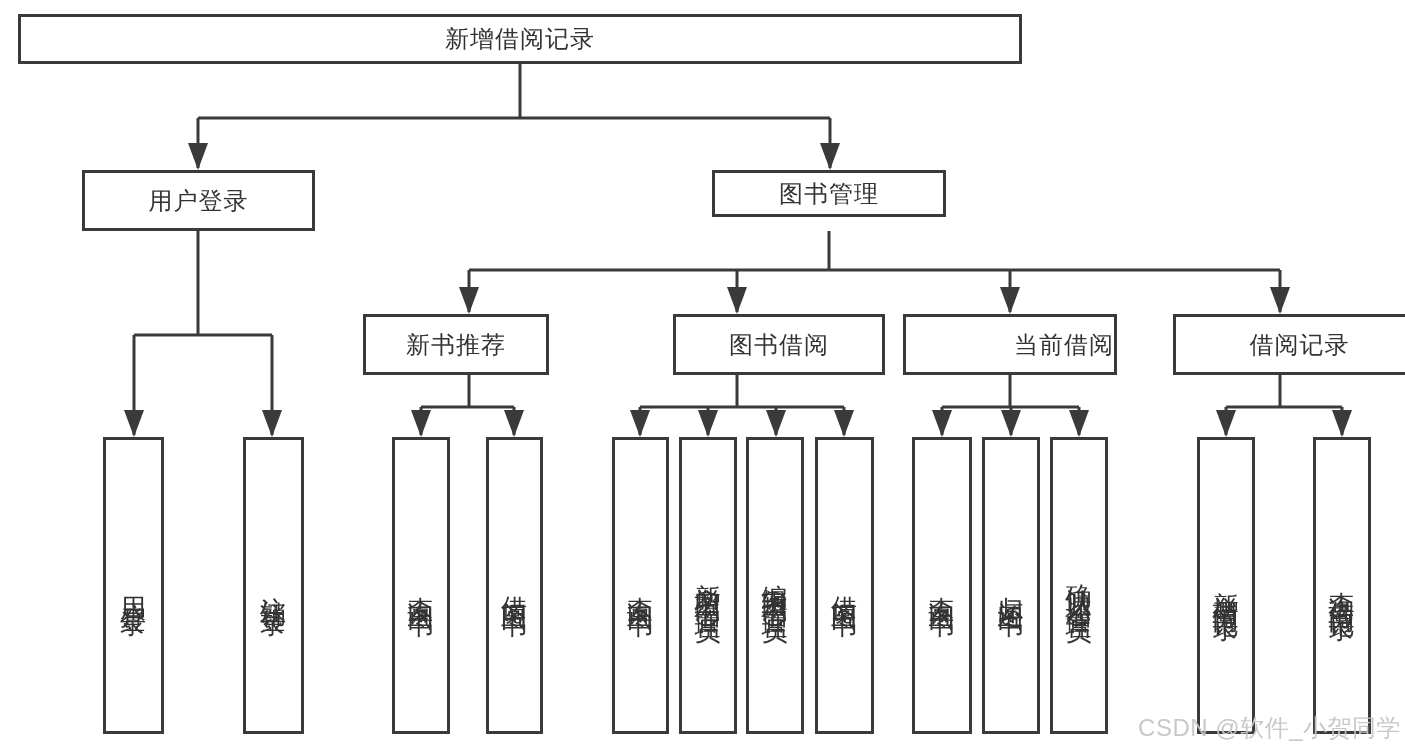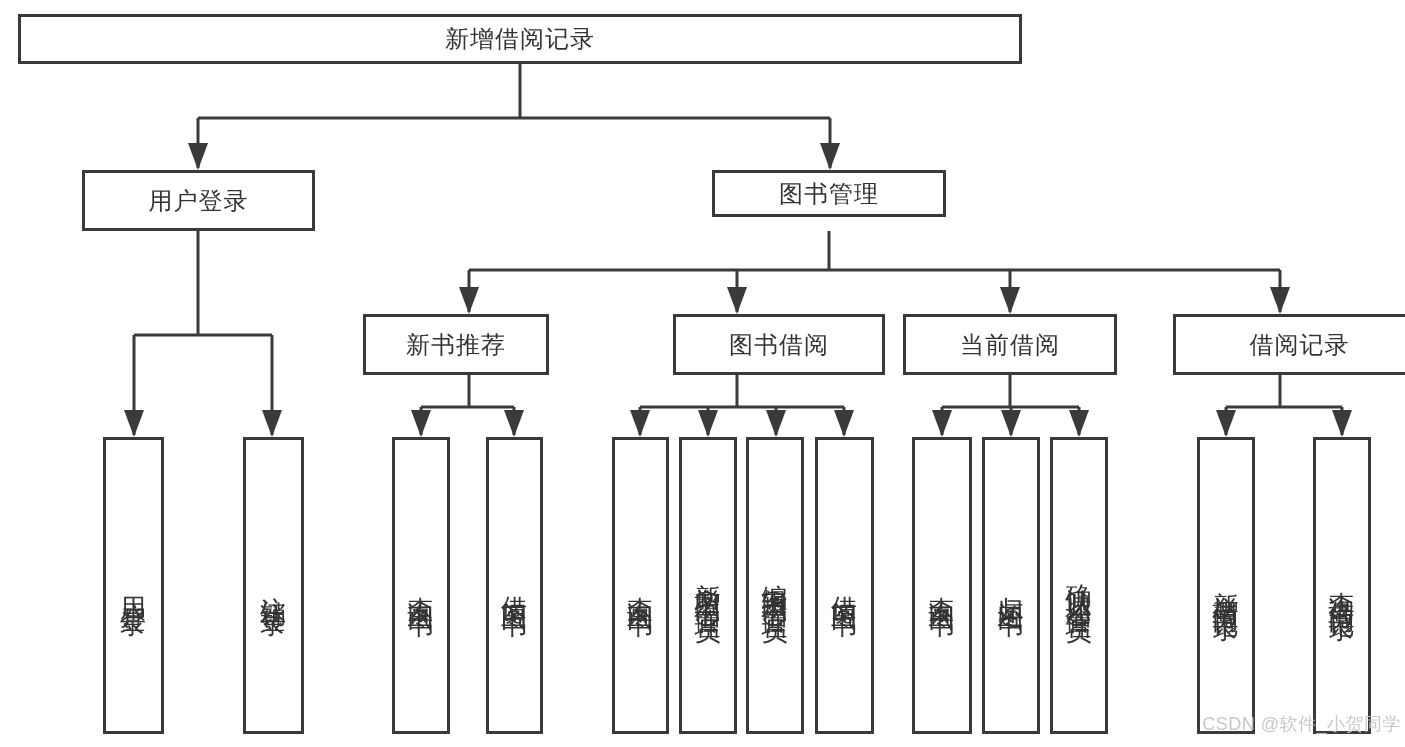--- a/index.html
+++ b/index.html
@@ -24,22 +24,22 @@
   .node.v{font-size:26px;}
   .node.v .vtext{
     writing-mode:vertical-rl;
     text-orientation:mixed;
     letter-spacing:5px;
     line-height:1;
     white-space:nowrap;
   }
   #watermark{
     position:absolute;
-    right:4px;bottom:11px;
-    font-size:18px;
+    right:4px;bottom:3px;
+    font-size:24px;
     color:rgba(197,197,197,0.95);
     letter-spacing:0.5px;
     z-index:5;
     white-space:nowrap;
   }
 </style>
 </head>
 <body>
 
 <div id="canvas">
@@ -94,21 +94,21 @@
   <div class="node h" style="left:712px;top:170px;width:234px;height:47px;">
     <span>图书管理</span>
   </div>
 
   <div class="node h" style="left:363px;top:314px;width:186px;height:61px;">
     <span>新书推荐</span>
   </div>
   <div class="node h" style="left:631px;top:314px;width:212px;height:61px;margin-left:42px;">
     <span>图书借阅</span>
   </div>
-  <div class="node h" style="left:903px;top:314px;width:214px;height:61px;">
+  <div class="node h" style="left:903px;top:314px;width:214px;height:61px;justify-content:flex-end;">
     <span>当前借阅</span>
   </div>
   <div class="node h" style="left:1173px;top:314px;width:253px;height:61px;">
     <span>借阅记录</span>
   </div>
 
   <div class="node v" style="left:103px;top:437px;width:61px;height:297px;">
     <span class="vtext">用户登录</span>
   </div>
   <div class="node v" style="left:243px;top:437px;width:61px;height:297px;">

